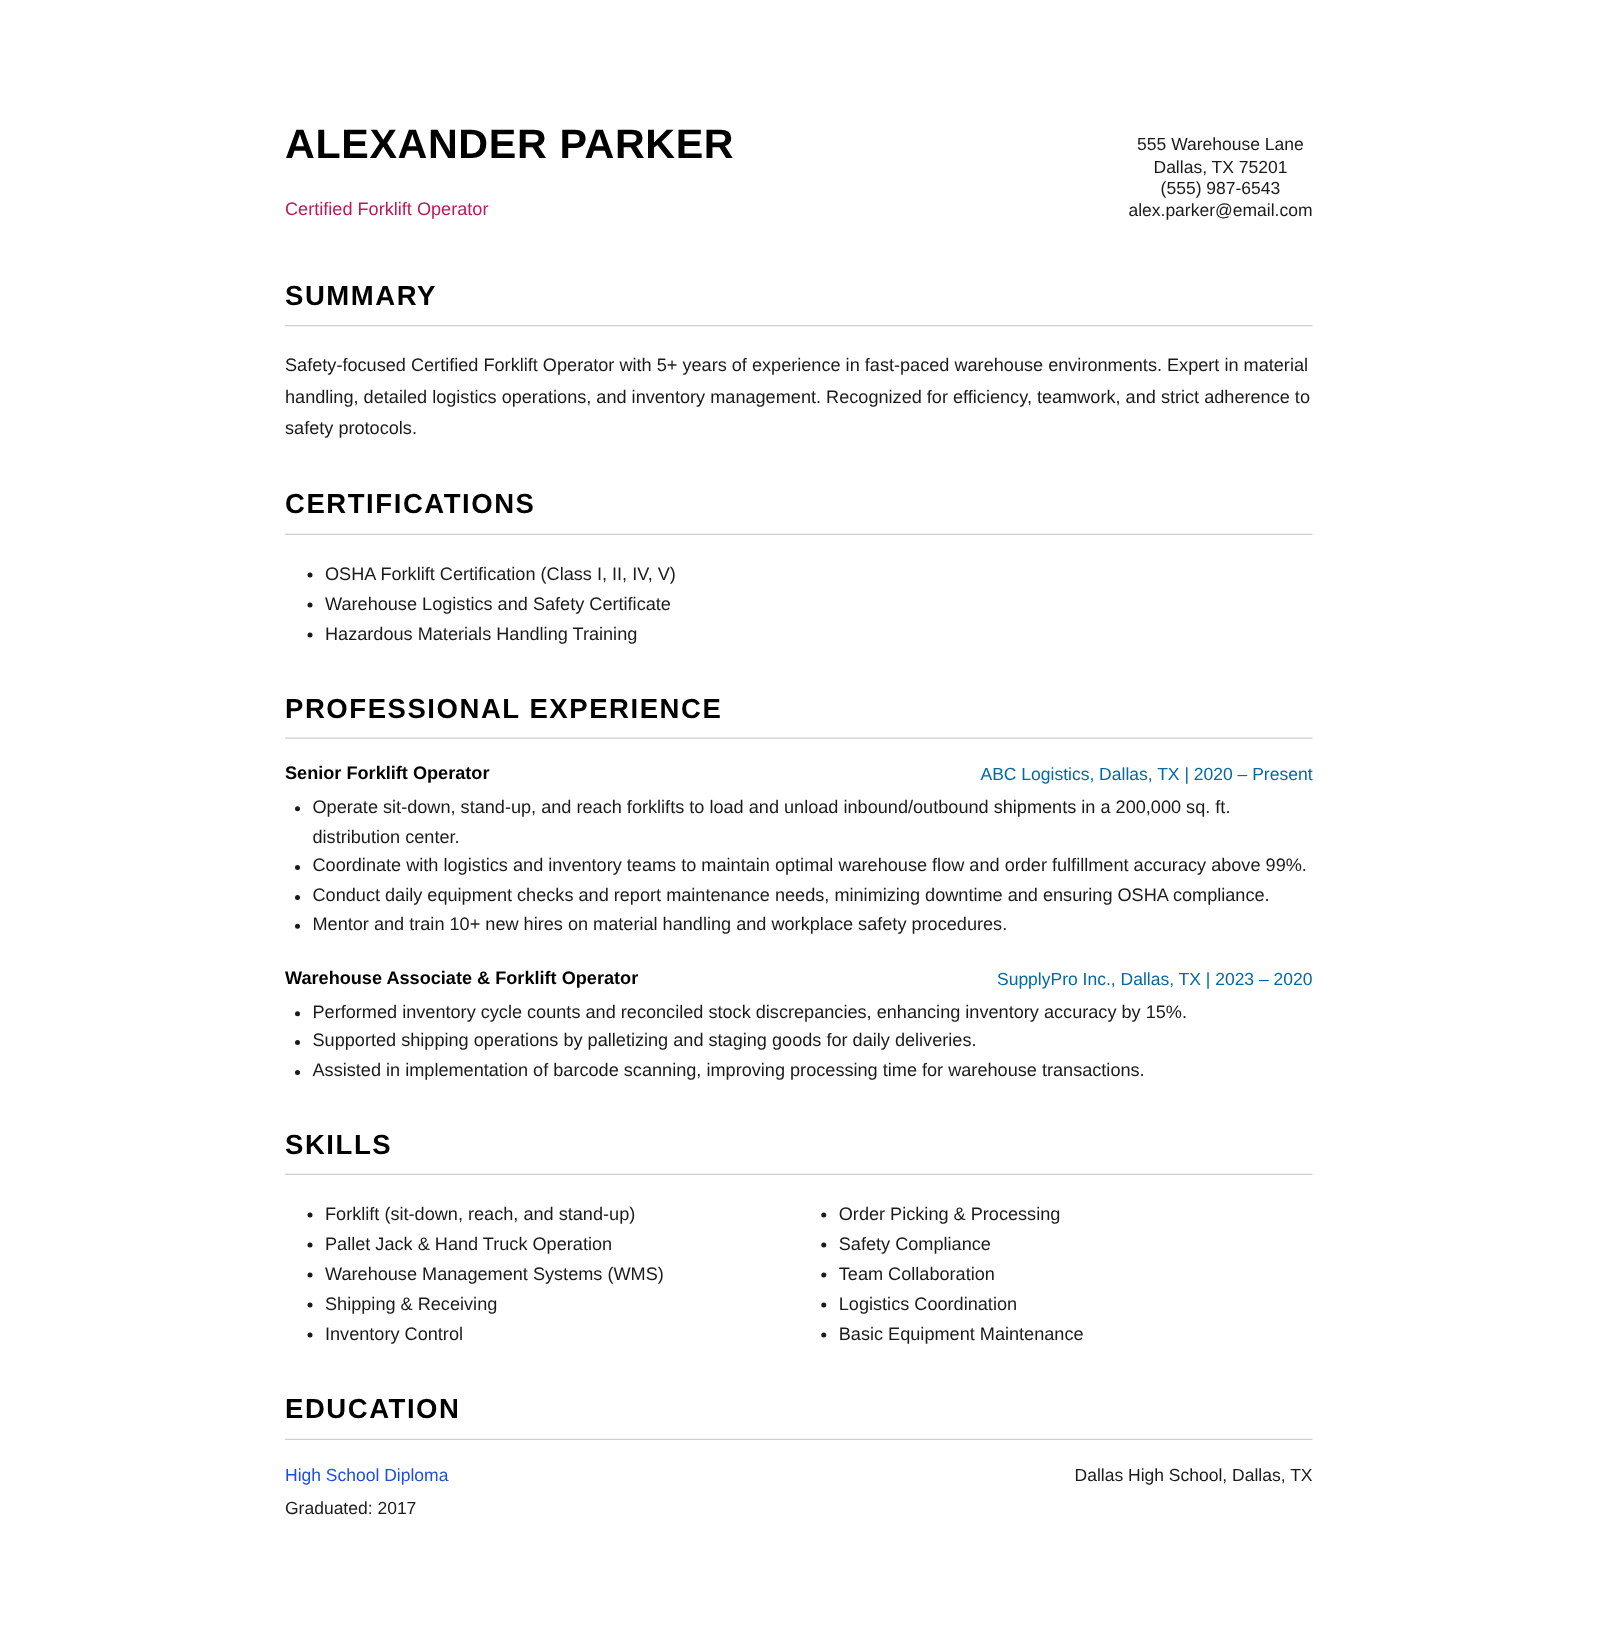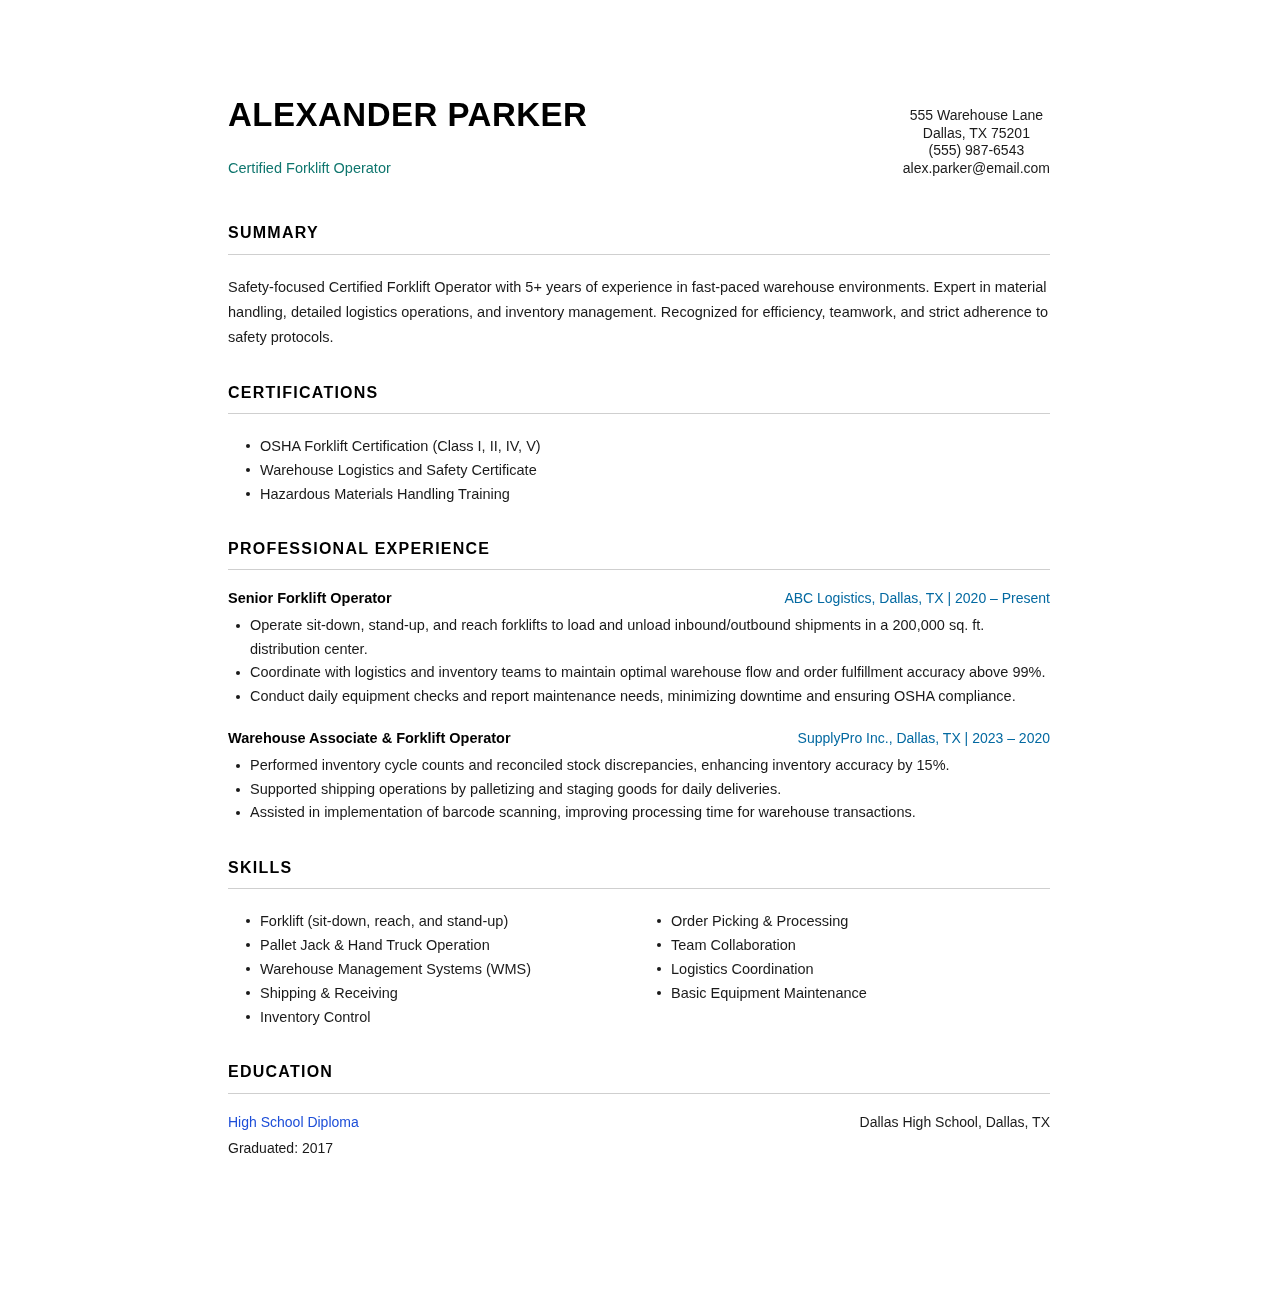--- a/index.html
+++ b/index.html
@@ -38,36 +38,36 @@
     font-size: 33px;
     font-weight: bold;
     letter-spacing: 0.5px;
     line-height: 1.1;
     margin: 0 0 26px 0;
     color: #000000;
   }
   .subtitle {
     font-size: 14.5px;
     font-weight: normal;
-    color: #0f766e;
+    color: #be185d;
     line-height: 1.3;
   }
   .contact {
     text-align: center;
     font-size: 14px;
     line-height: 17.5px;
     color: #1a1a1a;
     padding-top: 12px;
   }
   .contact div { white-space: nowrap; }
 
   
   .section { margin-bottom: 34px; }
   .section-title {
-    font-size: 16px;
+    font-size: 22px;
     font-weight: bold;
     letter-spacing: 1.25px;
     text-transform: uppercase;
     color: #000000;
     margin: 0 0 11px 0;
     line-height: 1.15;
   }
   .rule {
     border: 0;
     border-top: 1px solid #cfcfcf;
@@ -207,20 +207,21 @@
 
       <div class="job">
         <div class="job-head">
           <span class="job-title">Senior Forklift Operator</span>
           <span class="job-meta">ABC Logistics, Dallas, TX | 2020 – Present</span>
         </div>
         <ul class="bullets job-bullets">
           <li>Operate sit-down, stand-up, and reach forklifts to load and unload inbound/outbound shipments in a 200,000 sq. ft. distribution center.</li>
           <li>Coordinate with logistics and inventory teams to maintain optimal warehouse flow and order fulfillment accuracy above 99%.</li>
           <li>Conduct daily equipment checks and report maintenance needs, minimizing downtime and ensuring OSHA compliance.</li>
+          <li>Mentor and train 10+ new hires on material handling and workplace safety procedures.</li>
         </ul>
       </div>
 
       <div class="job">
         <div class="job-head">
           <span class="job-title">Warehouse Associate &amp; Forklift Operator</span>
           <span class="job-meta">SupplyPro Inc., Dallas, TX | 2023 – 2020</span>
         </div>
         <ul class="bullets job-bullets">
           <li>Performed inventory cycle counts and reconciled stock discrepancies, enhancing inventory accuracy by 15%.</li>
@@ -239,20 +240,21 @@
             <li>Forklift (sit-down, reach, and stand-up)</li>
             <li>Pallet Jack &amp; Hand Truck Operation</li>
             <li>Warehouse Management Systems (WMS)</li>
             <li>Shipping &amp; Receiving</li>
             <li>Inventory Control</li>
           </ul>
         </div>
         <div class="skills-col">
           <ul class="bullets">
             <li>Order Picking &amp; Processing</li>
+            <li>Safety Compliance</li>
             <li>Team Collaboration</li>
             <li>Logistics Coordination</li>
             <li>Basic Equipment Maintenance</li>
           </ul>
         </div>
       </div>
     </div>
 
     <div class="section">
       <h2 class="section-title">EDUCATION</h2>

